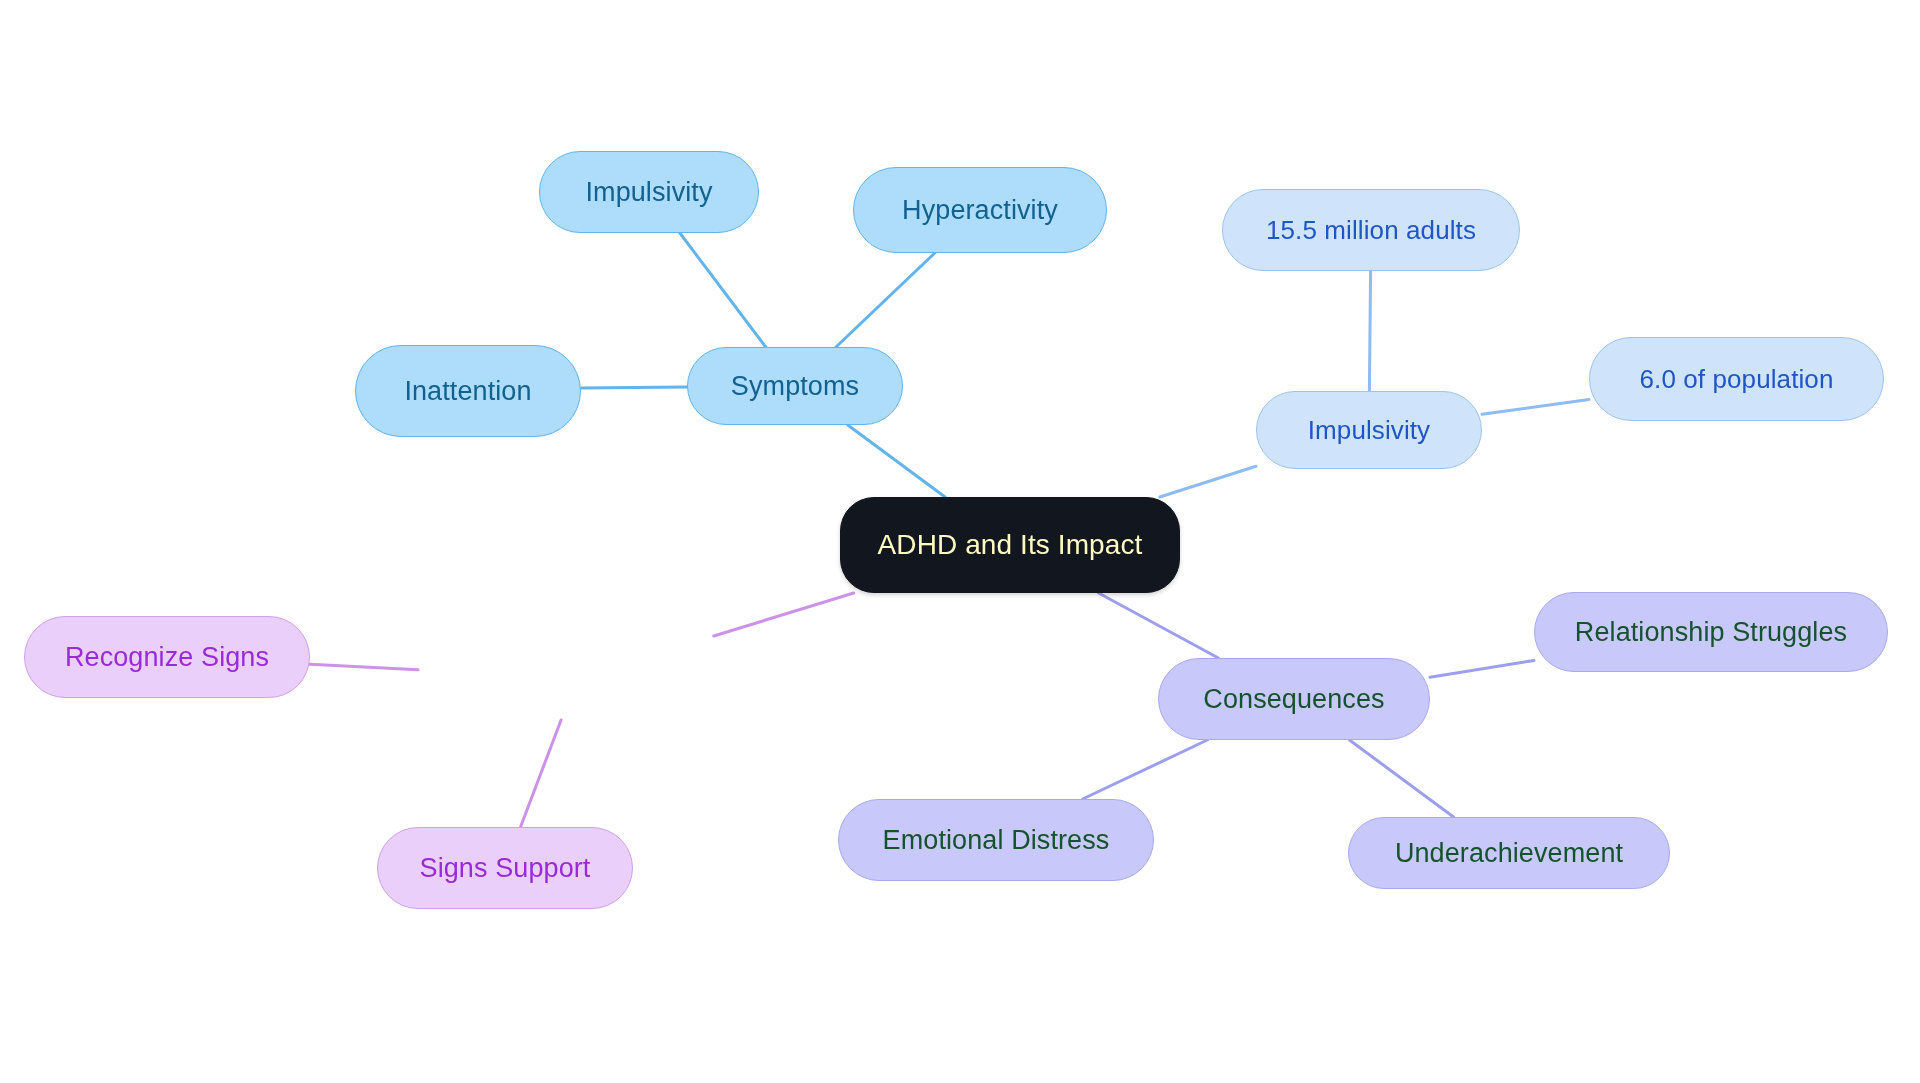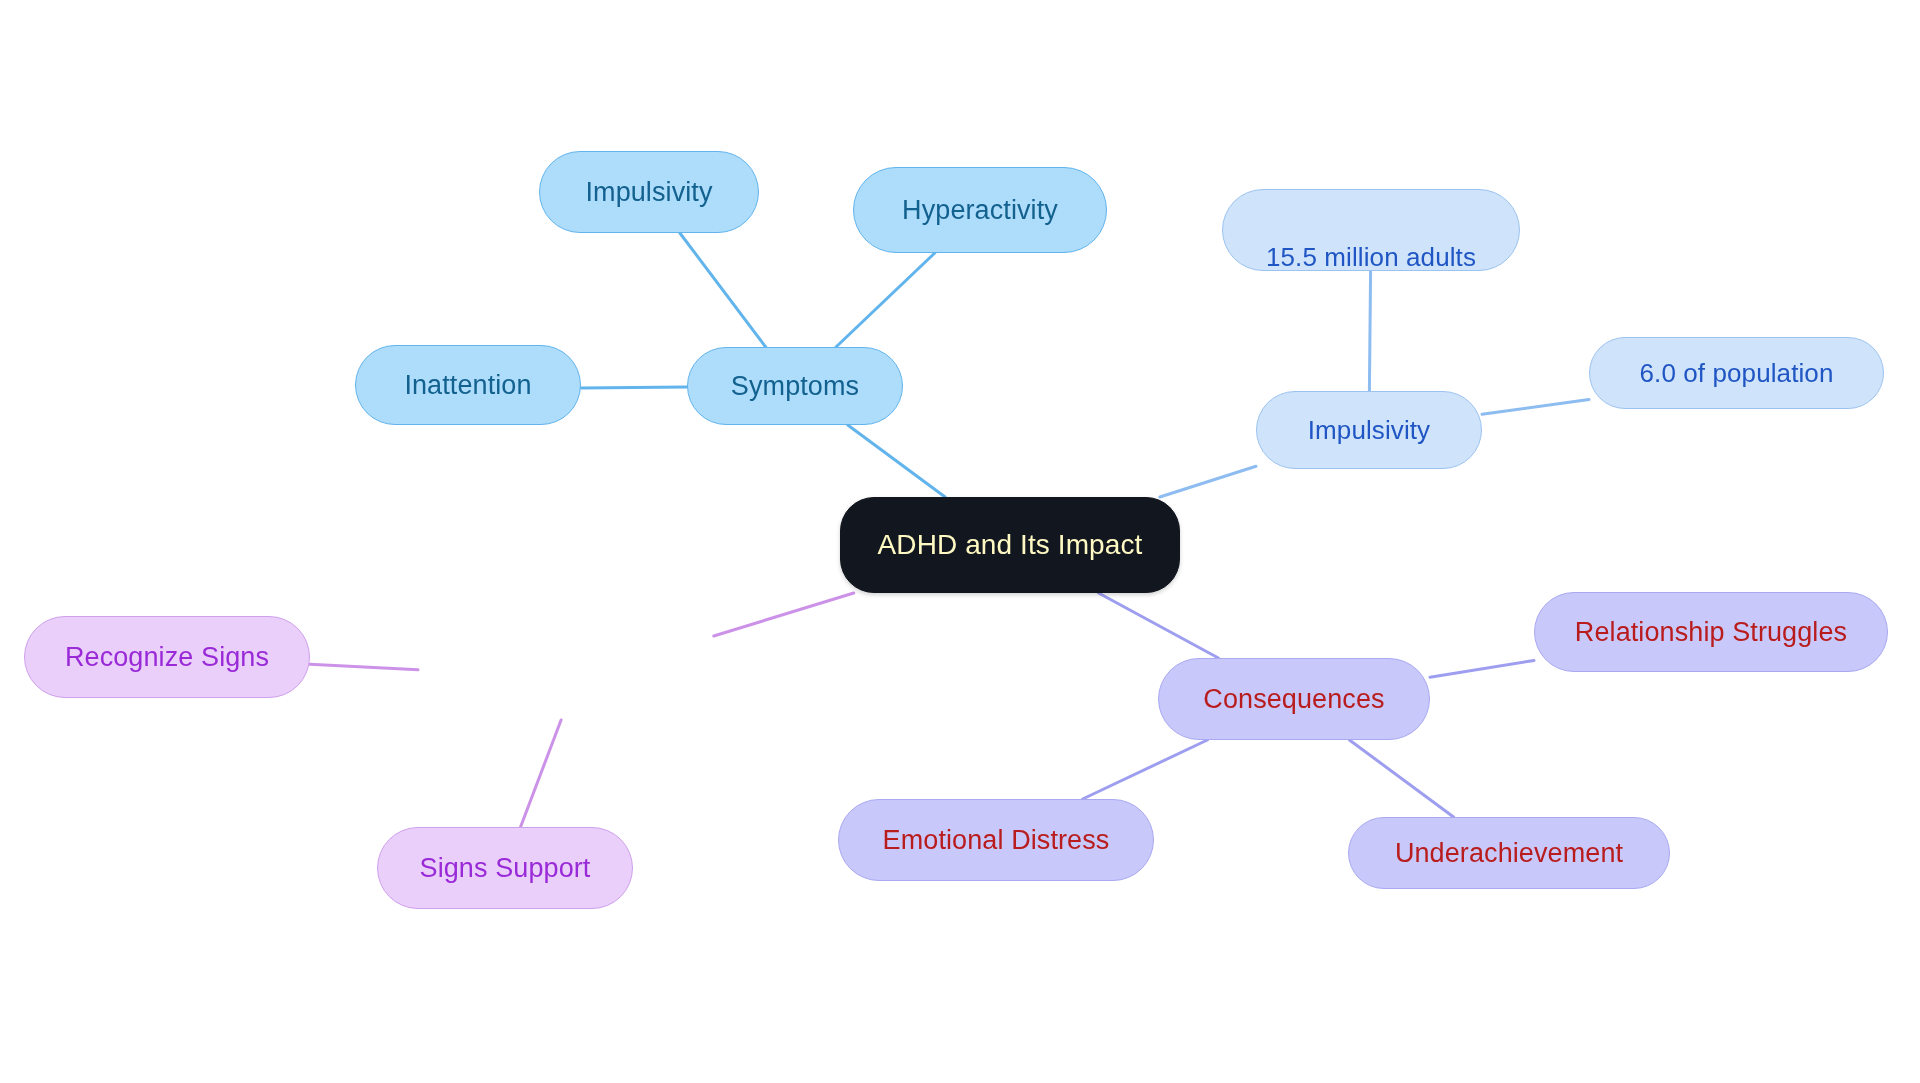--- a/index.html
+++ b/index.html
@@ -62,21 +62,21 @@
   .node.prev {
     background: #cfe3fb;
     border-color: #9cc3ef;
     color: #1f56c4;
     font-size: 26px;
   }
   
   .node.cons {
     background: #c8c8fb;
     border-color: #a9a9f2;
-    color: #b91c1c;
+    color: #14532d;
     font-size: 27px;
     text-align: center;
   }
   
   .node.rec {
     background: #e9cffa;
     border-color: #cfa0ec;
     color: #9a2ad8;
     font-size: 27px;
   }
@@ -109,31 +109,31 @@
 
   <div class="node sym" id="n-symptoms" style="left: 687px; top: 347px; width: 216px; height: 78px;">
     <span class="node-label">Symptoms</span>
   </div>
   <div class="node sym" id="n-impulsivity" style="left: 539px; top: 151px; width: 220px; height: 82px;">
     <span class="node-label">Impulsivity</span>
   </div>
   <div class="node sym" id="n-hyperactivity" style="left: 853px; top: 167px; width: 254px; height: 86px;">
     <span class="node-label">Hyperactivity</span>
   </div>
-  <div class="node sym" id="n-inattention" style="left: 355px; top: 345px; width: 226px; height: 80px;">
+  <div class="node sym" id="n-inattention" style="left: 355px; top: 345px; width: 226px; height: 92px;">
     <span class="node-label">Inattention</span>
   </div>
 
   <div class="node prev" id="n-prevalence" style="left: 1256px; top: 391px; width: 226px; height: 78px;">
     <span class="node-label">Impulsivity</span>
   </div>
-  <div class="node prev" id="n-adults" style="left: 1222px; top: 189px; width: 298px; height: 82px; align-items: flex-end;">
+  <div class="node prev" id="n-adults" style="left: 1222px; top: 189px; width: 298px; height: 82px;">
     <span class="node-label">15.5 million adults</span>
   </div>
-  <div class="node prev" id="n-population" style="left: 1589px; top: 337px; width: 295px; height: 72px;">
+  <div class="node prev" id="n-population" style="left: 1589px; top: 337px; width: 295px; height: 84px;">
     <span class="node-label">6.0 of population</span>
   </div>
 
   <div class="node cons" id="n-consequences" style="left: 1158px; top: 658px; width: 272px; height: 82px;">
     <span class="node-label">Consequences</span>
   </div>
   <div class="node cons" id="n-relationship" style="left: 1534px; top: 592px; width: 354px; height: 80px;">
     <span class="node-label">Relationship Struggles</span>
   </div>
   <div class="node cons" id="n-emotional" style="left: 838px; top: 799px; width: 316px; height: 82px;">

